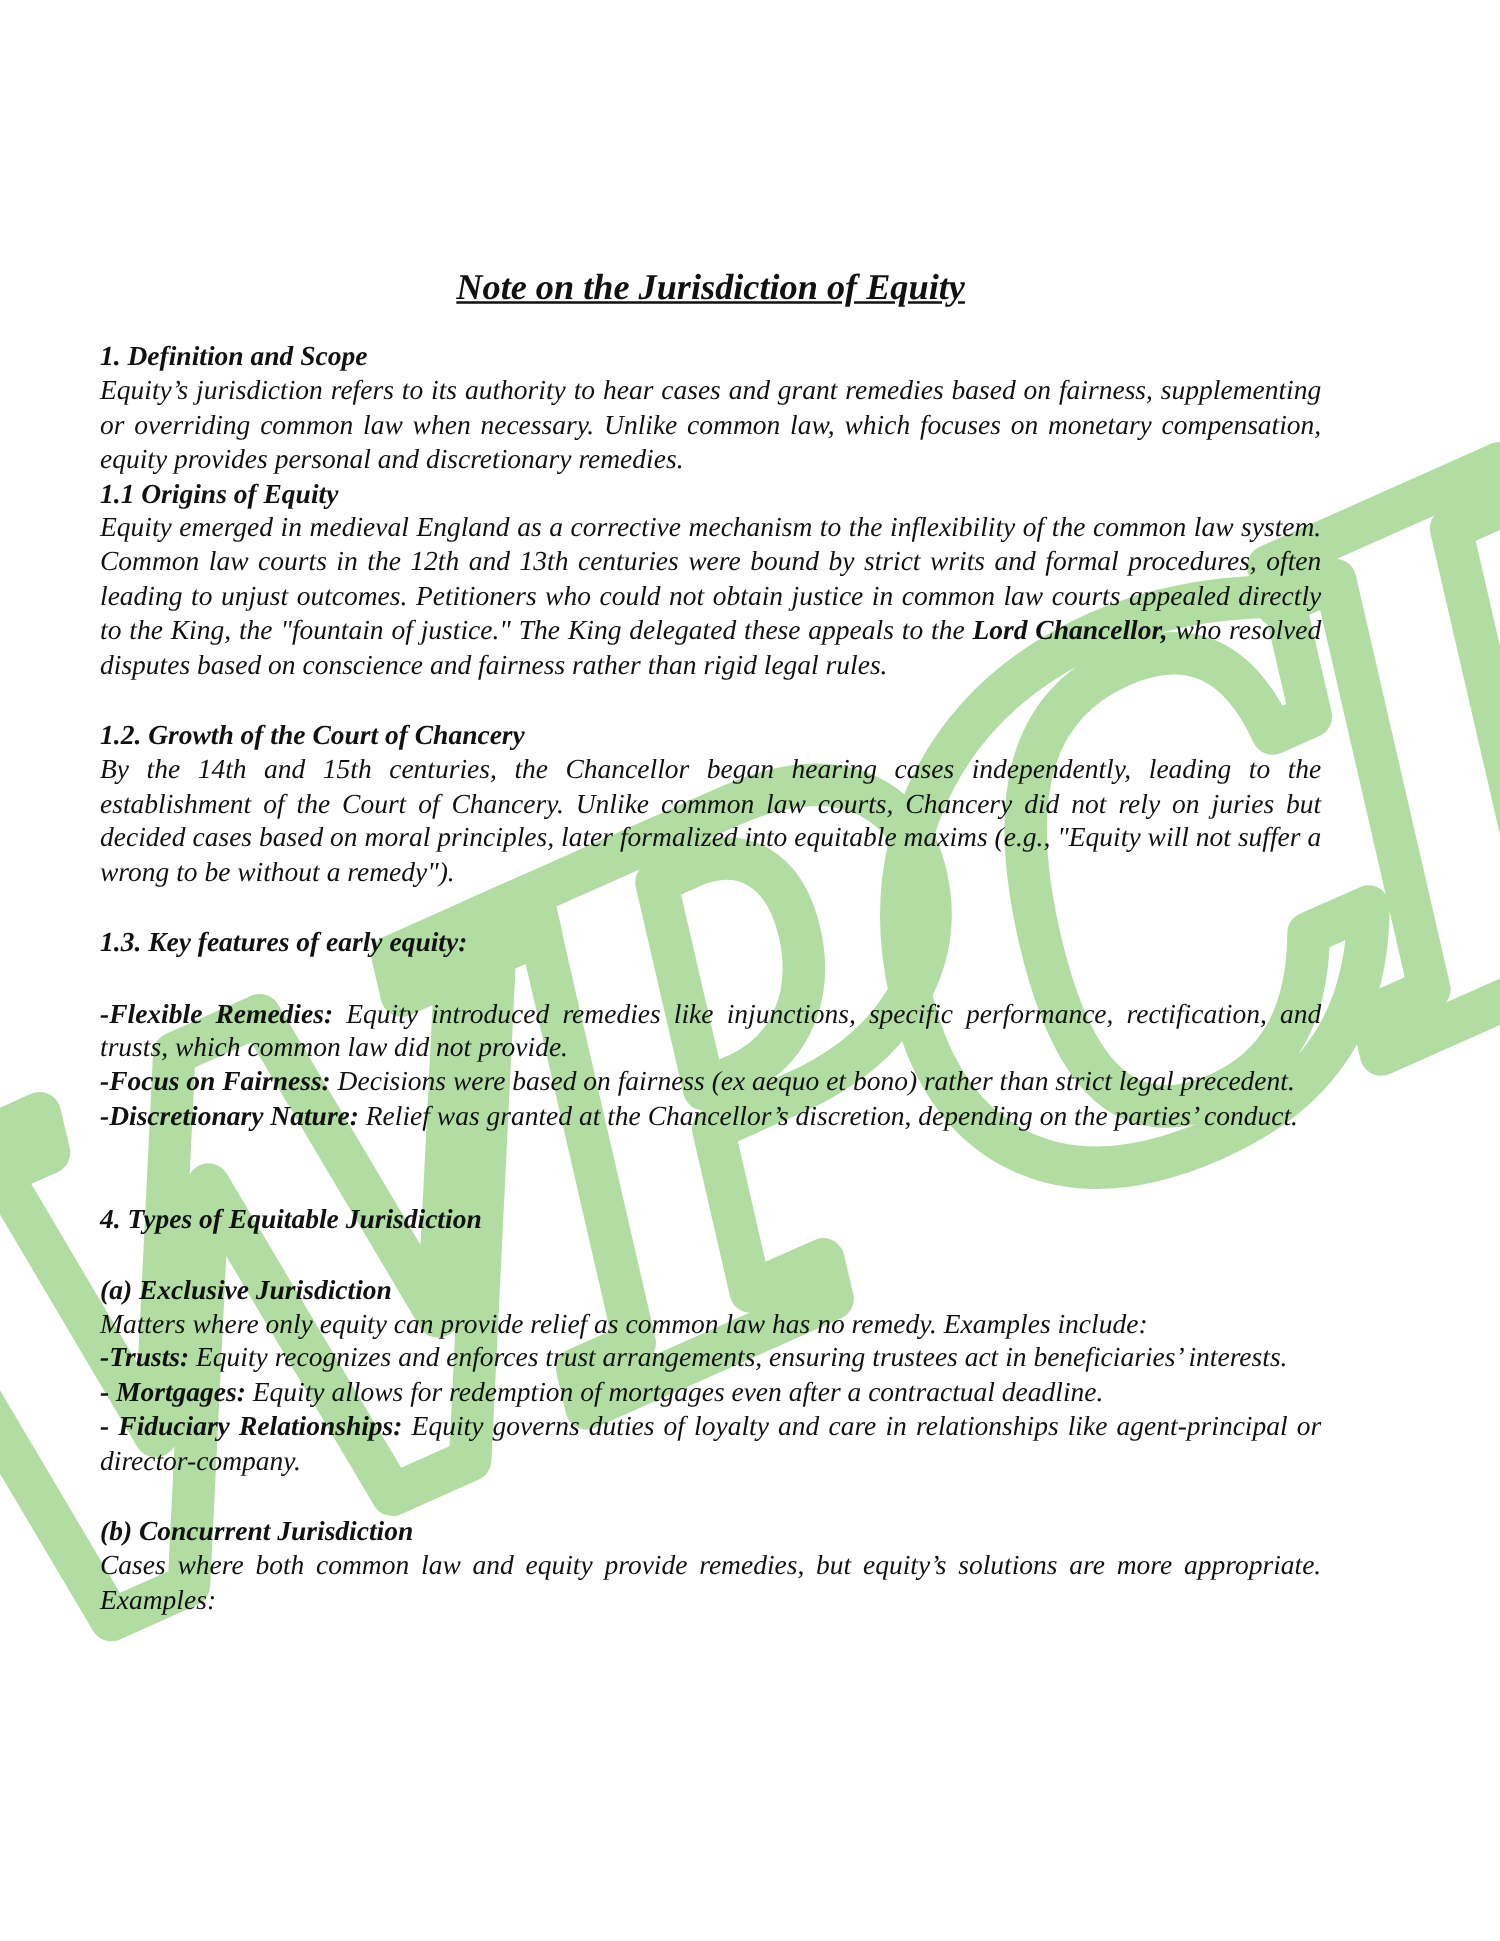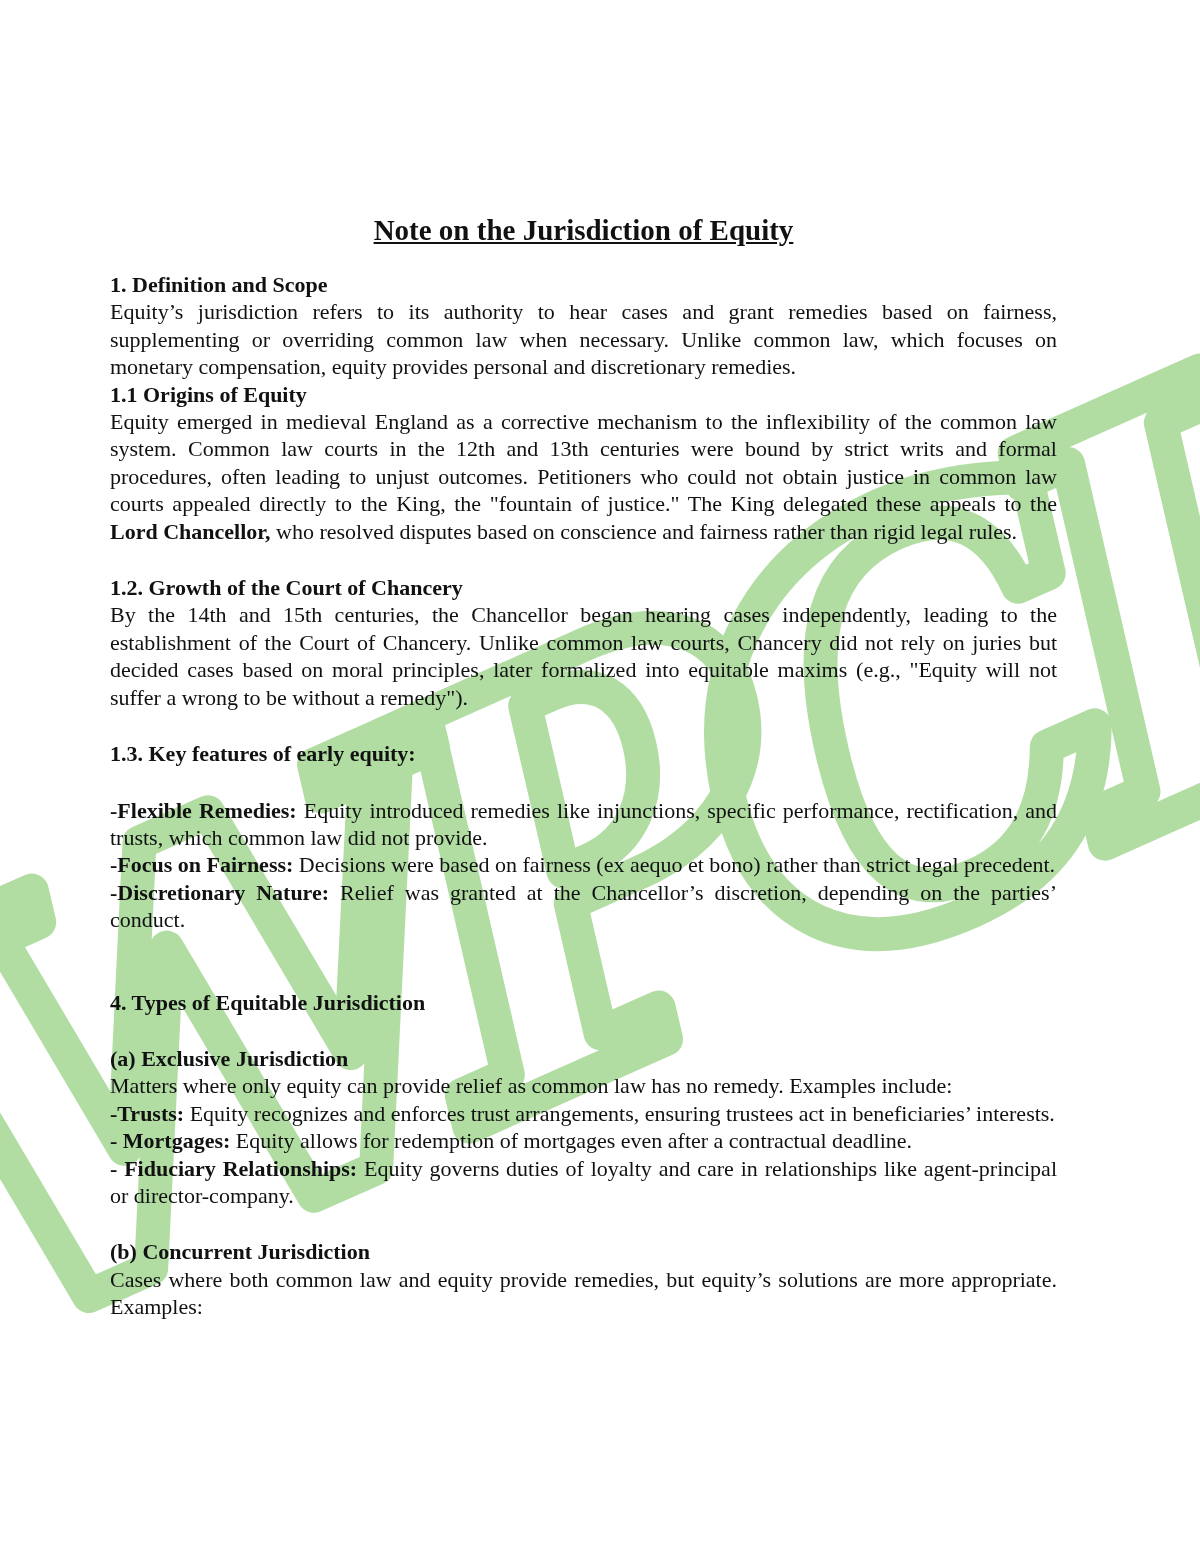--- a/index.html
+++ b/index.html
@@ -33,21 +33,22 @@
     font-size: 540px;
     letter-spacing: -70px;
     fill: none;
     stroke-linejoin: round;
     stroke-linecap: round;
     opacity: 0.72;
   }
   .content {
     position: relative;
     z-index: 1;
-    padding: 214px 143px 0 110px;
+    padding: 214px 143px 0 80px;
+    font-style: italic;
   }
   .title {
     text-align: center;
     font-weight: bold;
     font-size: 29px;
     text-decoration: underline;
     margin: 0 0 24px 0;
   }
   .h {
     font-weight: bold;

